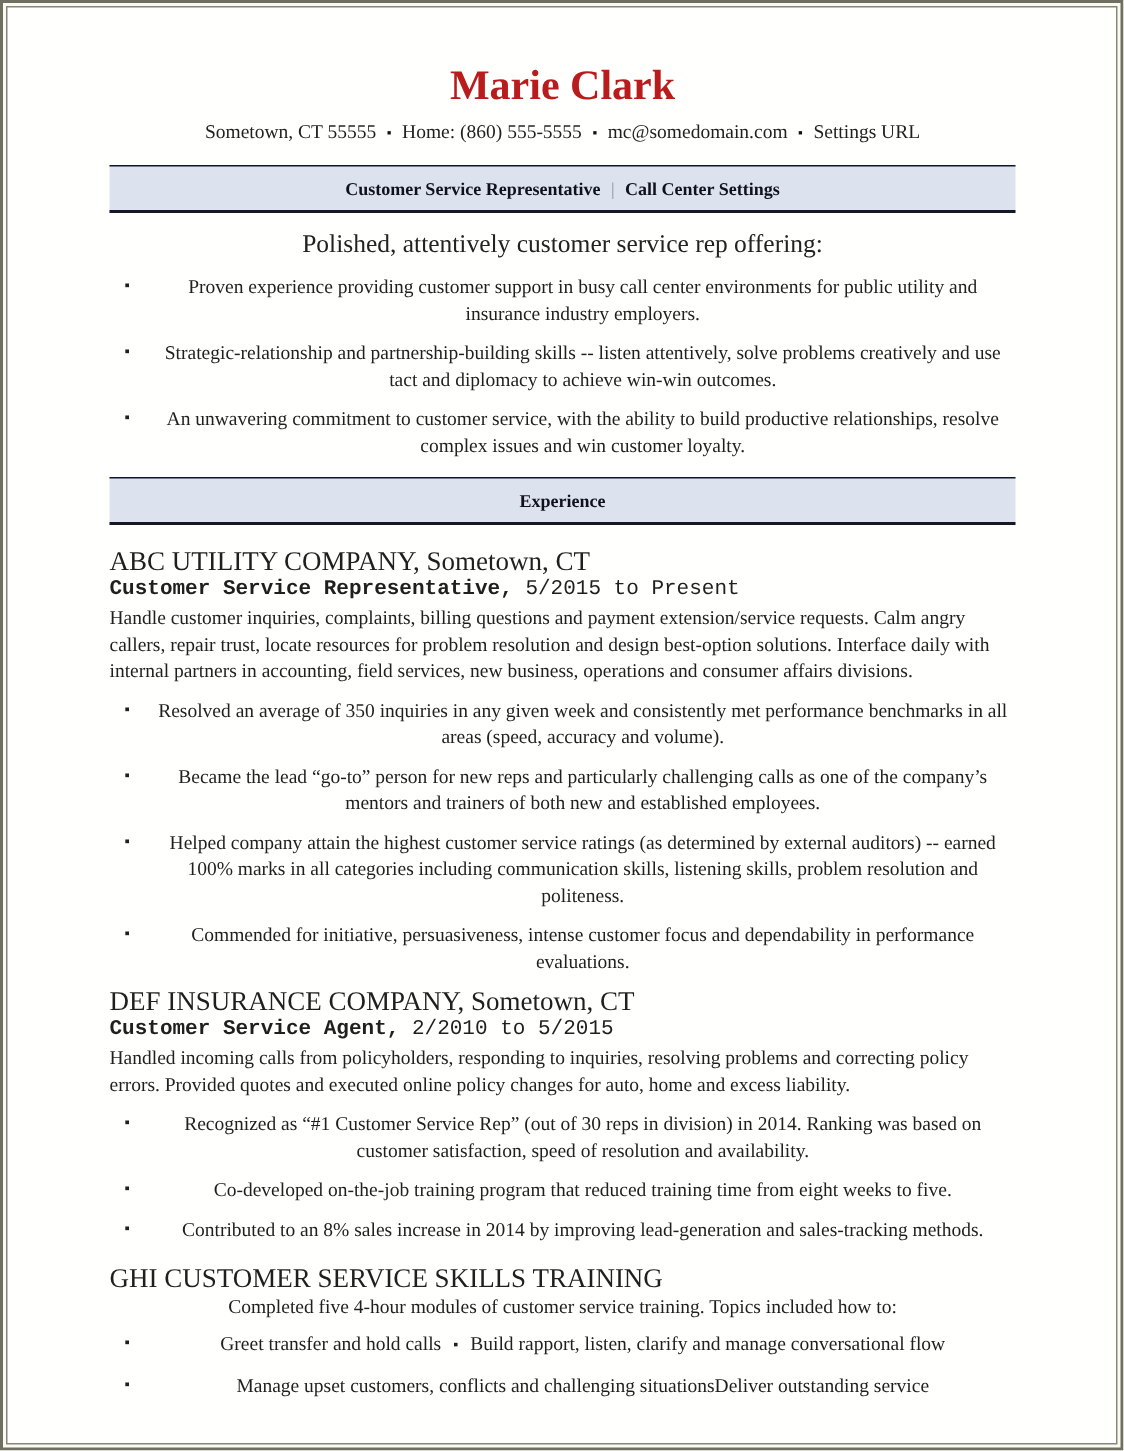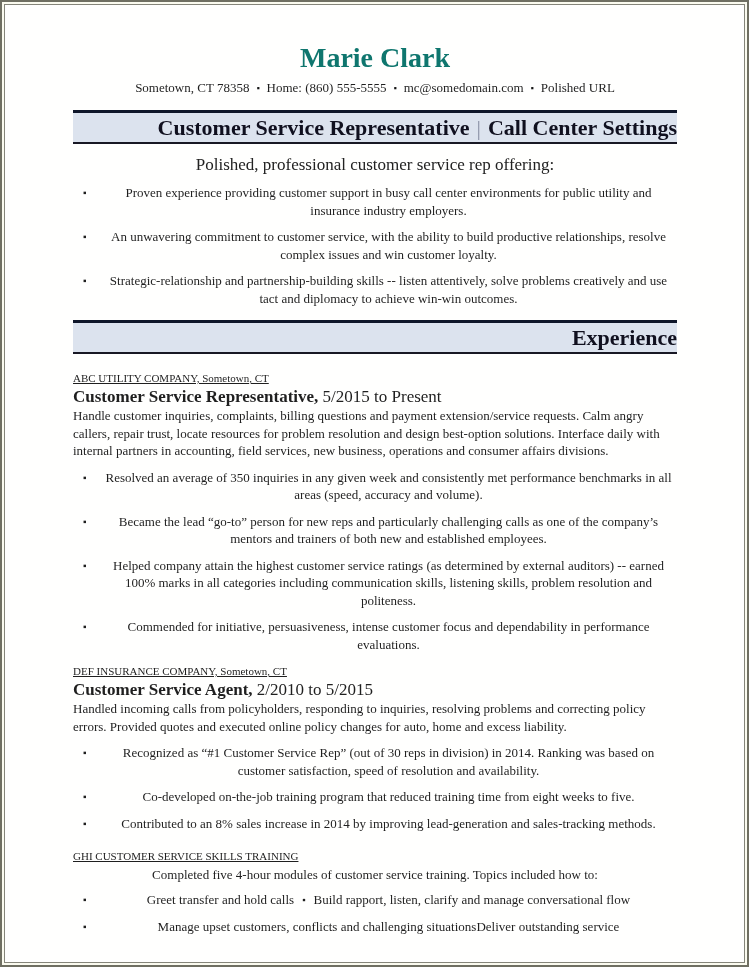--- a/index.html
+++ b/index.html
@@ -19,44 +19,44 @@
     background: #fffffe;
     padding: 36px 67px 20px 68px;
     overflow: hidden;
   }
 
   .name {
     text-align: center;
     font-size: 28px;
     line-height: 33px;
     font-weight: bold;
-    color: #0f766e;
+    color: #b91c1c;
   }
 
   .contact {
     margin-top: 5px;
     text-align: center;
     font-size: 13px;
     line-height: 17px;
     white-space: nowrap;
   }
   .dot {
     font-size: 9px;
     margin: 0 7px;
     vertical-align: 1px;
     color: #111;
   }
 
   .bar {
     margin-top: 13px;
     background: #dce3ee;
-    border-top: 3px solid #0f172a;
+    border-top: 1px solid #0f172a;
     border-bottom: 2px solid #181824;
-    text-align: right;
-    font-size: 22px;
+    text-align: center;
+    font-size: 12px;
     line-height: 22px;
     font-weight: bold;
     color: #10101f;
     padding: 4px 0 3px 0;
   }
   .bar .divider {
     font-weight: normal;
     color: #8b91a5;
     margin: 0 7px;
   }
@@ -84,28 +84,28 @@
     left: 10px;
     top: 0px;
     font-size: 10px;
   }
 
   .section-gap { }
 
   .job { margin-top: 15px; }
   .job + .job { margin-top: 3px; }
   .company {
-    font-size: 11px;
+    font-size: 18px;
     line-height: 18px;
-    text-decoration: underline;
   }
   .job-title-line {
-    font-size: 17px;
+    font-size: 14px;
     line-height: 18px;
     margin-top: 1px;
+    font-family: Liberation Mono, monospace;
   }
   .job-title-line .job-title { font-weight: bold; }
   .job-desc {
     font-size: 13px;
     line-height: 17.5px;
     margin-top: 1px;
   }
   .job ul.bullets { margin-top: 9px; margin-bottom: 0; }
 
   .edu-block { margin-top: 15px; }
@@ -124,30 +124,30 @@
   }
 </style>
 </head>
 <body>
 
 <div class="page">
   <div class="page-inner">
 
     <div class="name">Marie Clark</div>
 
-    <div class="contact"><span>Sometown, CT 78358</span><span class="dot">▪</span><span>Home: (860) 555-5555</span><span class="dot">▪</span><span>mc@somedomain.com</span><span class="dot">▪</span><span>Polished URL</span></div>
+    <div class="contact"><span>Sometown, CT 55555</span><span class="dot">▪</span><span>Home: (860) 555-5555</span><span class="dot">▪</span><span>mc@somedomain.com</span><span class="dot">▪</span><span>Settings URL</span></div>
 
     <div class="bar"><span>Customer Service Representative</span><span class="divider">|</span><span>Call Center Settings</span></div>
 
-    <div class="summary-heading">Polished, professional customer service rep offering:</div>
+    <div class="summary-heading">Polished, attentively customer service rep offering:</div>
 
     <ul class="bullets">
       <li>Proven experience providing customer support in busy call center environments for public utility and insurance industry employers.</li>
+      <li>Strategic-relationship and partnership-building skills -- listen attentively, solve problems creatively and use tact and diplomacy to achieve win-win outcomes.</li>
       <li>An unwavering commitment to customer service, with the ability to build productive relationships, resolve complex issues and win customer loyalty.</li>
-      <li>Strategic-relationship and partnership-building skills -- listen attentively, solve problems creatively and use tact and diplomacy to achieve win-win outcomes.</li>
     </ul>
 
     <div class="bar section-gap">Experience</div>
 
     <div class="job">
       <div class="company">ABC UTILITY COMPANY, Sometown, CT</div>
       <div class="job-title-line">
         <span class="job-title">Customer Service Representative,</span> <span>5/2015 to Present</span>
       </div>
       <div class="job-desc">Handle customer inquiries, complaints, billing questions and payment extension/service requests. Calm angry callers, repair trust, locate resources for problem resolution and design best-option solutions. Interface daily with internal partners in accounting, field services, new business, operations and consumer affairs divisions.</div>

